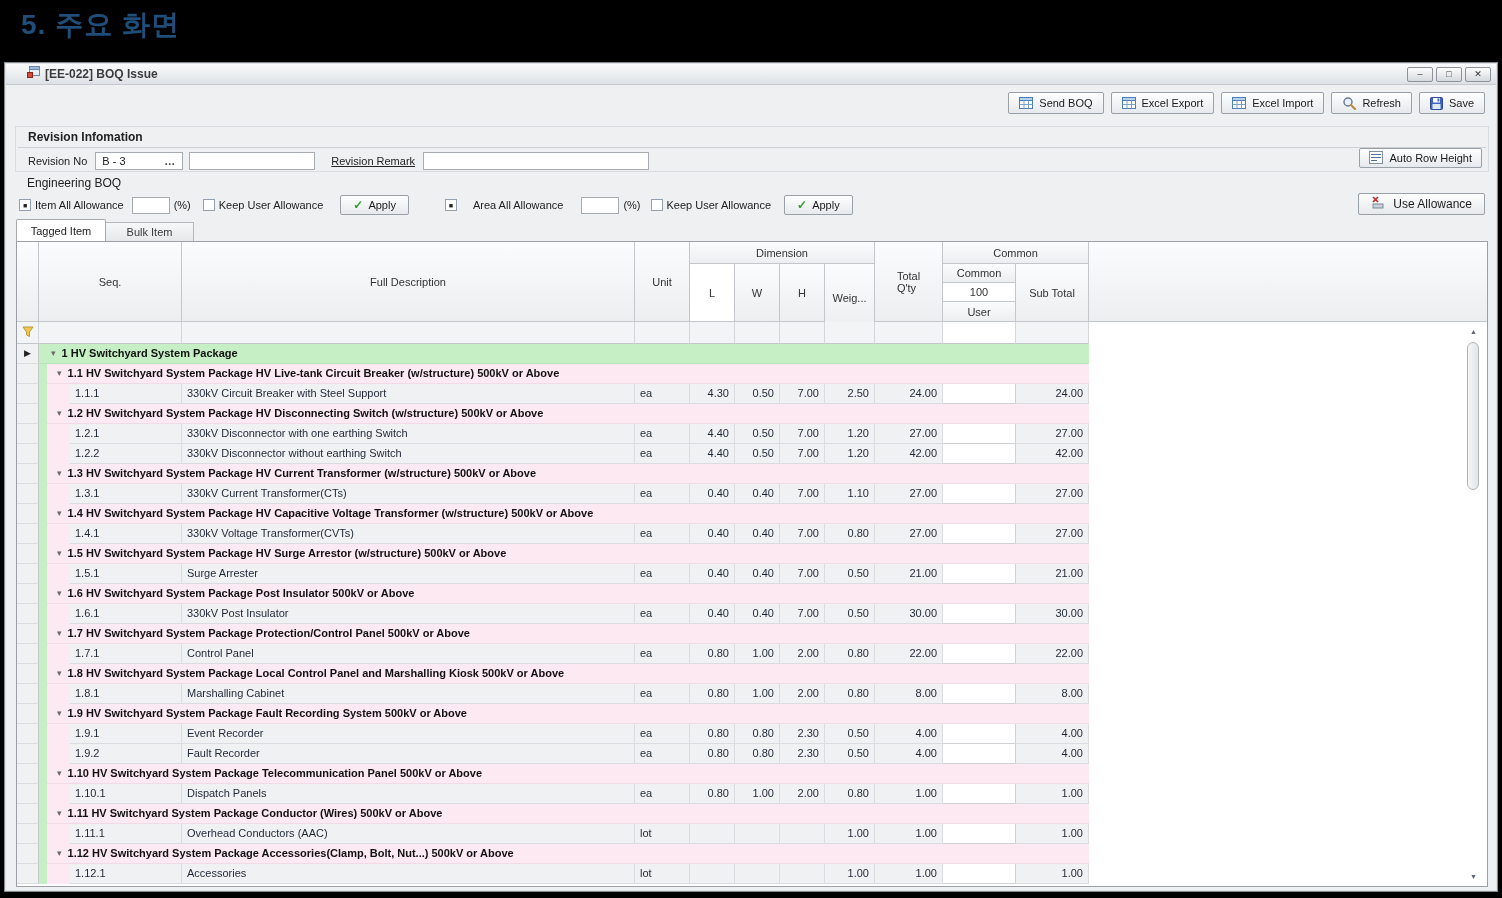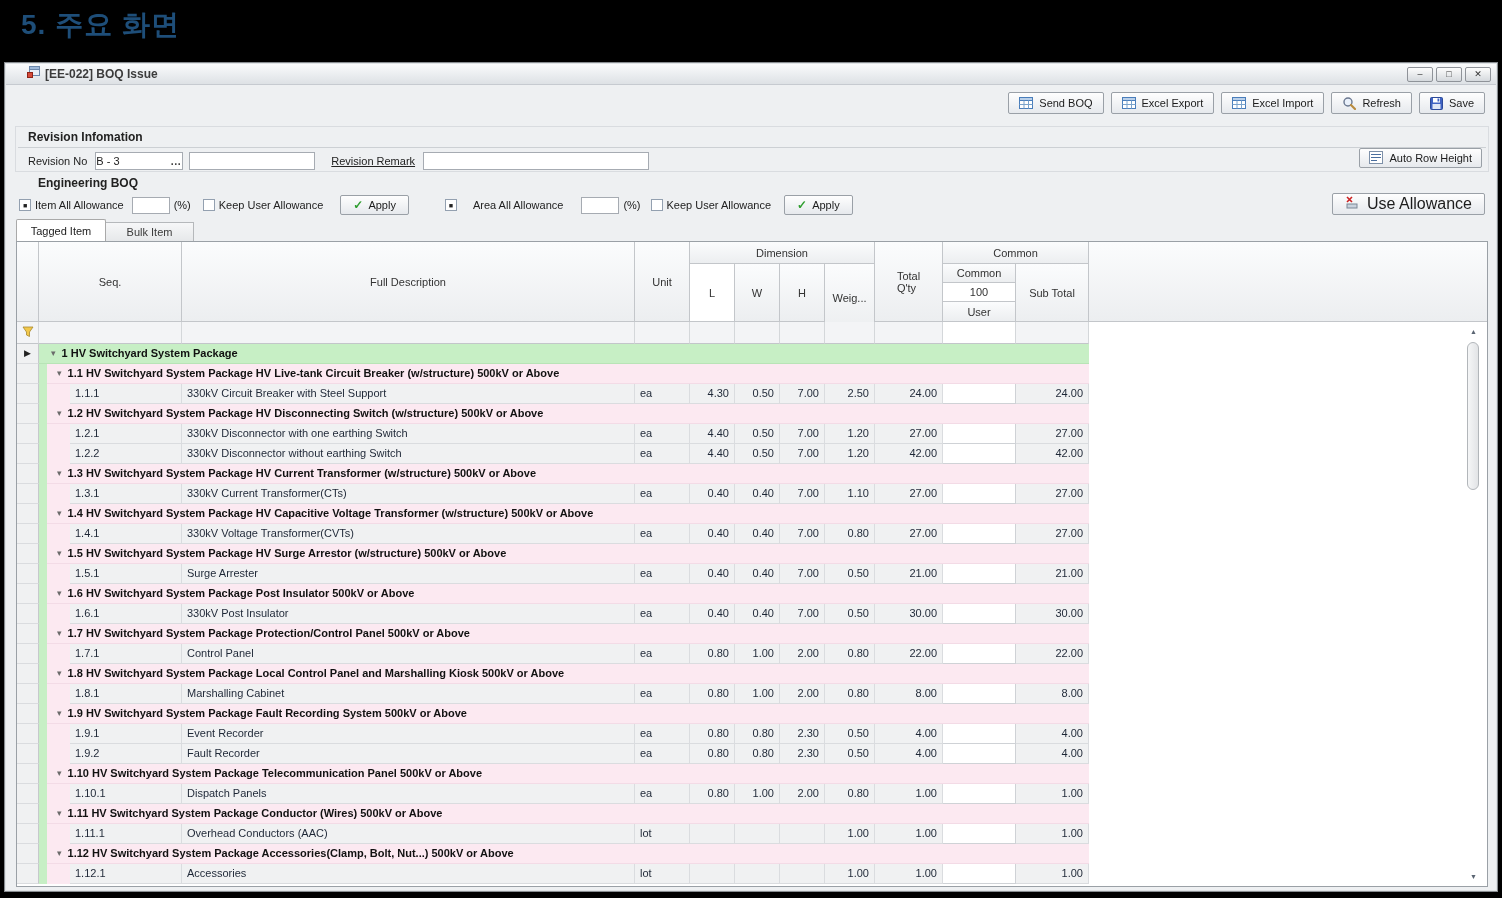--- a/index.html
+++ b/index.html
@@ -13,33 +13,33 @@
   .winbtn{width:26px;height:15px;border:1px solid #8f9399;border-radius:2px;background:linear-gradient(#fdfdfd,#d5d9dd);font-size:9px;line-height:13px;text-align:center;color:#333;cursor:default;box-sizing:border-box;}
   
   .toolbar{position:absolute;top:29px;right:12px;display:flex;gap:7px;}
   .tbtn{height:22px;display:flex;align-items:center;gap:6px;padding:0 10px;border:1px solid #9aa0a7;border-radius:2px;background:linear-gradient(#fefefe,#e6e9ed);font-size:11px;color:#1c1c1c;box-sizing:border-box;}
   .tbtn .ic{display:flex;align-items:center;}
   
   .rev{position:absolute;left:10px;top:63px;width:1474px;height:46px;border:1px solid #d9dce0;box-sizing:border-box;}
   .rev-title{position:absolute;left:12px;top:3px;font-size:12px;font-weight:bold;color:#222;}
   .rev-rule{position:absolute;left:2px;right:2px;top:20px;border-top:1px solid #ccd0d4;}
   .rev-row{position:absolute;left:12px;top:24px;height:19px;display:flex;align-items:center;font-size:11px;color:#222;}
-  .combo{width:88px;height:18px;background:#fff;border:1px solid #a6abb2;margin-left:8px;display:flex;align-items:center;box-sizing:border-box;padding:0 0;font-size:11px;}
+  .combo{width:88px;height:18px;background:#fff;border:1px solid #a6abb2;margin-left:8px;display:flex;align-items:center;box-sizing:border-box;padding:0 6px;font-size:11px;}
   .combo .val{flex:1;}
   .combo .dots{color:#444;font-weight:bold;letter-spacing:1px;}
   .tinput{height:18px;background:#fff;border:1px solid #a6abb2;box-sizing:border-box;font-size:11px;padding:0 3px;font-family:"Liberation Sans",sans-serif;}
   .arh{position:absolute;right:6px;top:21px;height:20px;display:flex;align-items:center;gap:6px;padding:0 9px;border:1px solid #9aa0a7;border-radius:2px;background:linear-gradient(#fefefe,#e6e9ed);font-size:11px;color:#1c1c1c;box-sizing:border-box;}
   
-  .eng-title{position:absolute;left:22px;top:113px;font-size:12px;font-weight:bold;color:#222;margin-left:11px;}
+  .eng-title{position:absolute;left:22px;top:113px;font-size:12px;font-weight:normal;color:#222;}
   .arow{position:absolute;left:14px;top:131px;height:22px;display:flex;align-items:center;font-size:11px;color:#222;}
   .cb{width:12px;height:12px;border:1px solid #93a0b0;background:#fff;font-size:7px;line-height:11px;text-align:center;color:#222;box-sizing:border-box;flex:none;}
   .ainput{width:38px;height:17px;background:#fff;border:1px solid #a6abb2;box-sizing:border-box;font-size:11px;padding:0 2px;font-family:"Liberation Sans",sans-serif;}
   .applybtn{height:20px;display:flex;align-items:center;gap:5px;padding:0 12px;border:1px solid #9aa0a7;border-radius:2px;background:linear-gradient(#fefefe,#e6e9ed);font-size:11px;color:#1c1c1c;box-sizing:border-box;}
   .chk{color:#2f9e2f;font-weight:bold;font-size:12px;line-height:12px;}
-  .useallow{position:absolute;right:12px;top:130px;height:22px;display:flex;align-items:center;gap:7px;padding:0 12px;border:1px solid #9aa0a7;border-radius:2px;background:linear-gradient(#fefefe,#e6e9ed);font-size:16px;color:#1c1c1c;box-sizing:border-box;}
+  .useallow{position:absolute;right:12px;top:130px;height:22px;display:flex;align-items:center;gap:7px;padding:0 12px;border:1px solid #9aa0a7;border-radius:2px;background:linear-gradient(#fefefe,#e6e9ed);font-size:12px;color:#1c1c1c;box-sizing:border-box;}
   
   .tabs{position:absolute;left:11px;top:156px;height:22px;display:flex;}
   .tab-on{width:90px;background:#fff;border:1px solid #a9a9a9;border-bottom:none;border-radius:2px 2px 0 0;font-size:11px;display:flex;align-items:center;justify-content:center;color:#1c1c1c;z-index:2;box-sizing:border-box;}
   .tab-off{width:88px;margin-top:3px;background:linear-gradient(#f6f7f8,#e6e8ea);border:1px solid #b5b8bb;border-bottom:none;border-left:none;font-size:11px;display:flex;align-items:center;justify-content:center;color:#3a3a3a;box-sizing:border-box;}
   
   .grid{position:absolute;left:11px;top:178px;width:1472px;height:646px;background:#fff;border:1px solid #9aa0a6;box-sizing:border-box;overflow:hidden;}
   .hc{position:absolute;box-sizing:border-box;border-right:1px solid #c3c6ca;border-bottom:1px solid #c3c6ca;background:linear-gradient(#fbfcfd,#eceef0);font-size:11px;color:#333;display:flex;align-items:center;justify-content:center;text-align:left;}
   .hc.white{background:#fff;}
   .fc{position:absolute;box-sizing:border-box;border-right:1px solid #d4d7da;border-bottom:1px solid #c3c6ca;background:#f3f4f6;display:flex;align-items:center;padding:0 3px;}
   .fc.white{background:#fff;}

